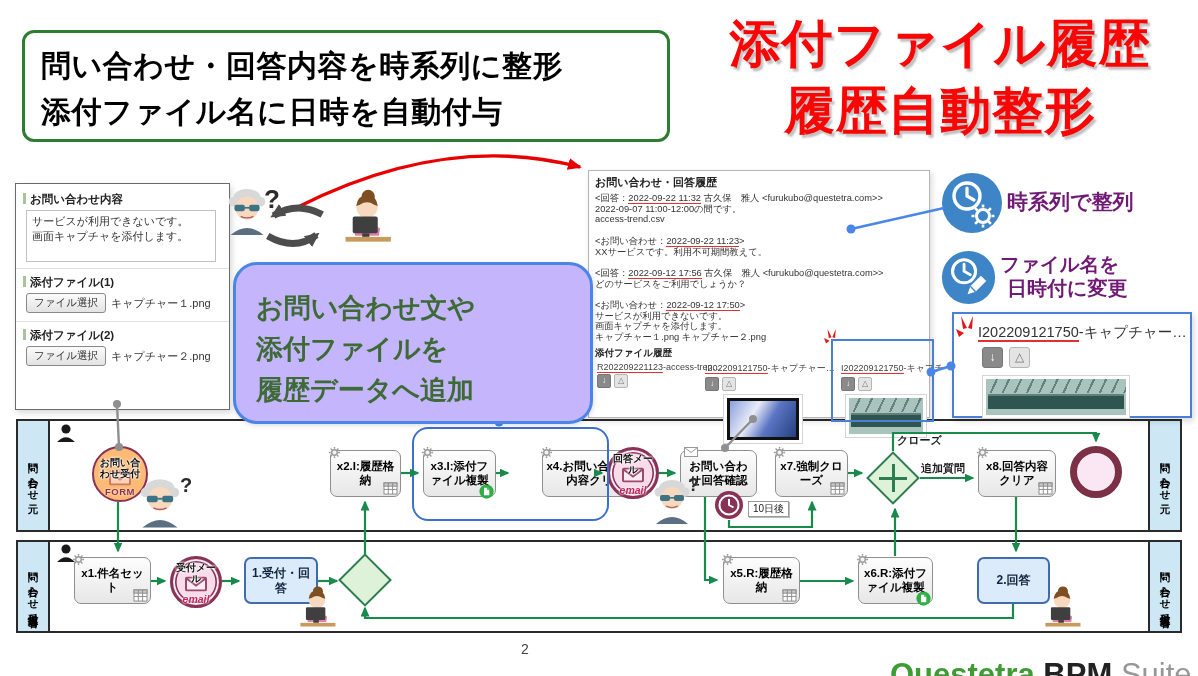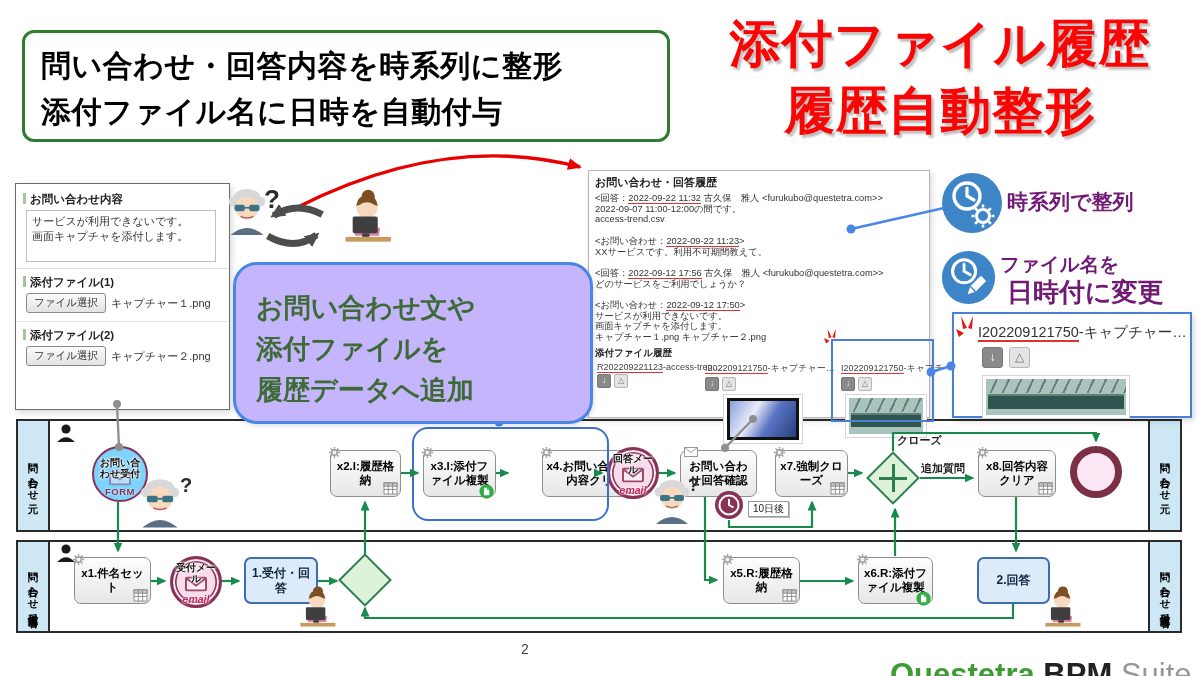--- a/index.html
+++ b/index.html
@@ -84,21 +84,21 @@
         font-size:11.5px;font-weight:600;color:#000;line-height:1.18;z-index:4;box-sizing:border-box;}
   .task.user{background:#dcebfa;border:2px solid #3f6cae;font-size:12px;color:#10243d;}
   .node-ico{position:absolute;display:block;}
   .ico-gear{top:-5px;left:-3px;width:13px;height:13px;}
   .ico-grid{right:2px;bottom:1px;width:15px;height:13px;}
   .ico-doc{right:1px;bottom:-3px;width:15px;height:15px;}
   .ico-envsm{top:-4px;left:3px;width:14px;height:10px;}
   .event{position:absolute;border-radius:50%;z-index:4;box-sizing:border-box;}
   .ev-mail{width:52px;height:52px;border:3px solid #8a3157;background:#f8dcec;
            box-shadow:inset 0 0 0 2px #fdeef7,inset 0 0 0 3.6px #8a3157;}
-  .ev-start{width:56px;height:56px;border:2.5px solid #8a3157;background:#7dd3fc;}
+  .ev-start{width:56px;height:56px;border:2.5px solid #8a3157;background:#fdba74;}
   .ev-end{width:52px;height:52px;border:7px solid #7b3045;background:#fbe7f3;}
   .ev-label{position:absolute;top:3px;left:50%;transform:translateX(-50%);width:46px;text-align:center;
             font-size:10px;font-weight:700;color:#111;line-height:1.12;z-index:5;
             text-shadow:0 0 2px #fff,0 0 2px #fff,0 0 3px #fff;}
   .ev-env{position:absolute;left:50%;top:54%;transform:translate(-50%,-50%);width:22px;height:15px;opacity:.85;}
   .ev-start .ev-env{opacity:.45;top:58%;}
   .ev-email{position:absolute;bottom:0px;left:0;width:100%;text-align:center;color:#c2255c;font-weight:700;
             font-style:italic;font-size:10.5px;text-shadow:0 0 2px #fff,0 0 2px #fff;}
   .ev-form{position:absolute;bottom:3px;left:0;width:100%;text-align:center;color:#8a3157;font-weight:800;
            font-size:9.5px;letter-spacing:.5px;text-shadow:0 0 2px #fff;}
@@ -241,21 +241,21 @@
       </svg></span>
   <div class="abs callout-label" style="left:1007px;top:188px;font-size:21px;">時系列で整列</div>
   <span class="abs icon-circ" style="left:941px;top:250px;width:55px;height:55px;"><svg viewBox="0 0 62 62" width="100%" height="100%">
         <circle cx="31" cy="31" r="30" fill="#3d85c6"></circle>
         <circle cx="26" cy="24" r="13" fill="none" stroke="#fff" stroke-width="3.4"></circle>
         <path d="M26 16v8l7 4" fill="none" stroke="#fff" stroke-width="3.2" stroke-linecap="round"></path>
         <path d="M30 50l3-9 12-12 6 6-12 12-9 3z" fill="#fff"></path>
         <path d="M33 41l6 6" stroke="#3d85c6" stroke-width="1.6"></path>
       </svg></span>
   <div class="abs callout-label" style="left:1000px;top:251px;font-size:19.5px;">ファイル名を</div>
-  <div class="abs callout-label" style="left:1007px;top:275px;font-size:26px;">日時付に変更</div>
+  <div class="abs callout-label" style="left:1007px;top:275px;font-size:20px;">日時付に変更</div>
 
   <div class="abs zoom-panel">
     <span class="char" style="left:2px;top:2px;width:26px;"><svg viewBox="0 0 26 22" width="100%">
           <g fill="#e01818">
             <polygon points="5,0 11,12 7,13"></polygon>
             <polygon points="17,0 16,13 12,12"></polygon>
             <polygon points="0,13 8,17 3,21"></polygon>
           </g>
         </svg></span>
     <div class="zp-name"><span class="red-u">I202209121750</span><span>-キャプチャー…</span></div>

